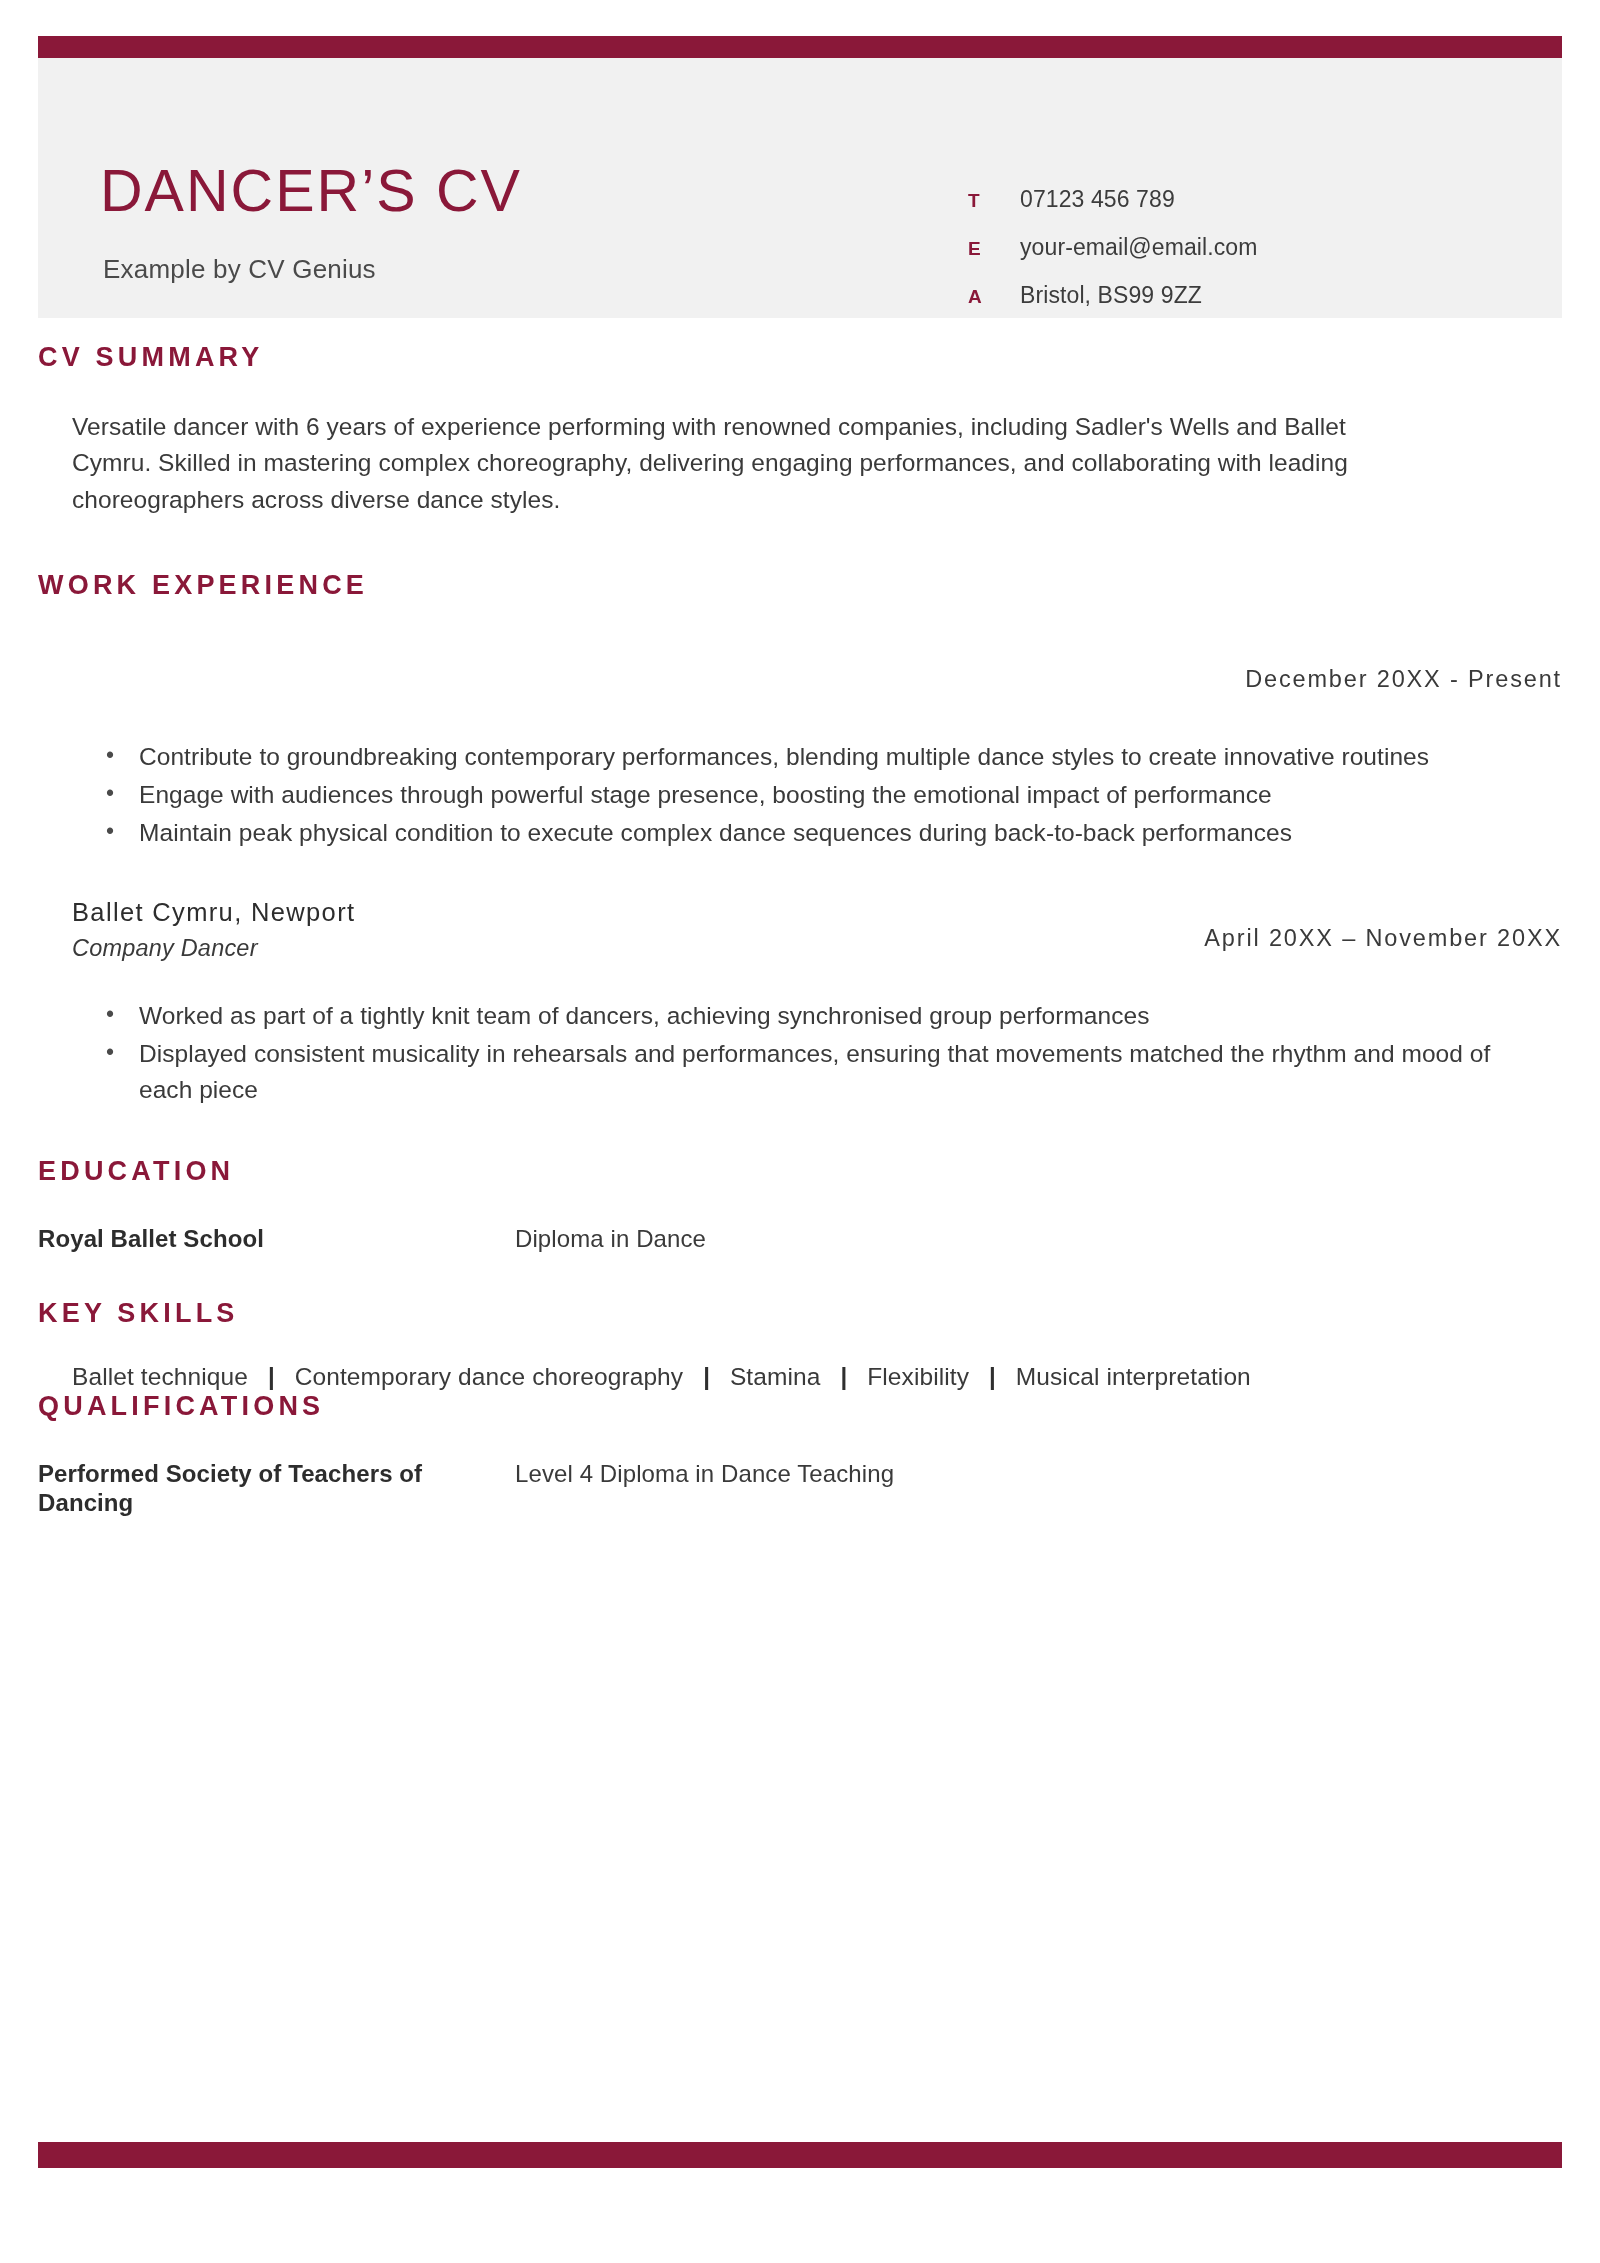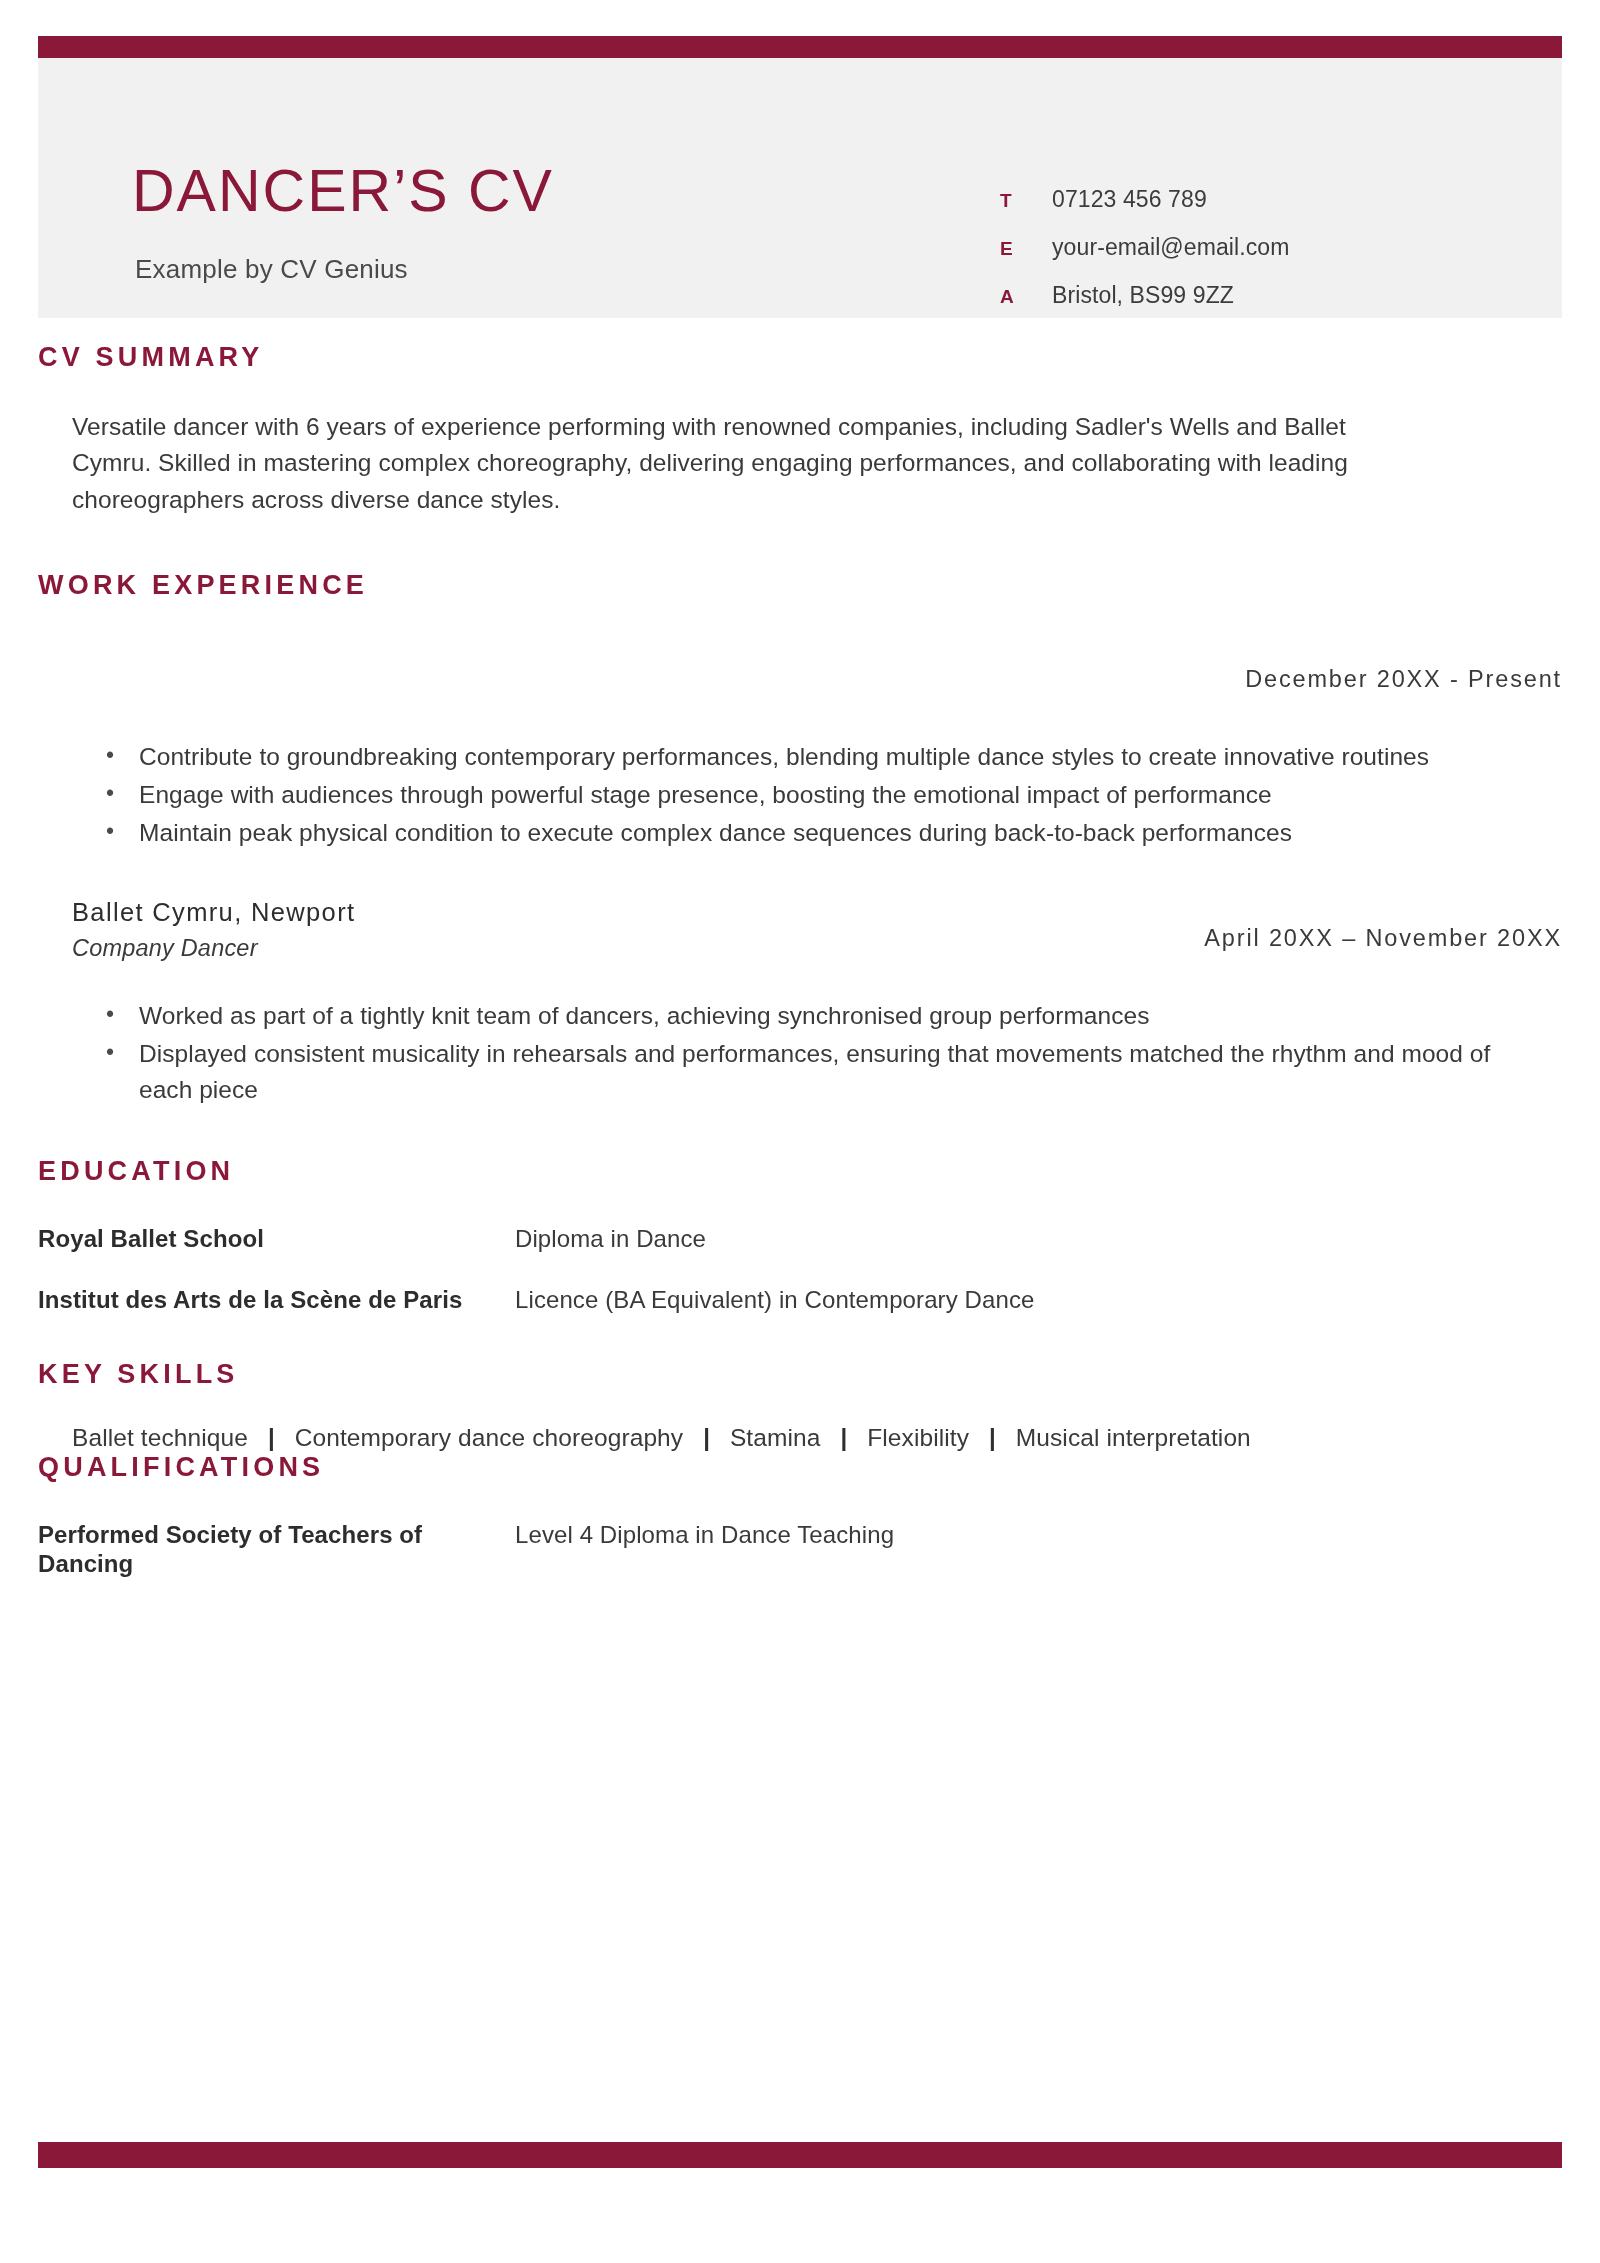--- a/index.html
+++ b/index.html
@@ -34,21 +34,20 @@
   .accent-bar.bottom { top: 2142px; height: 26px; }
 
   
   .header-band {
     position: absolute;
     left: 38px;
     top: 58px;
     width: 1524px;
     height: 260px;
     background: #f1f1f1;
-    padding-left: 32px;
   }
 
   .header-inner {
     position: relative;
     width: 100%;
     height: 100%;
   }
 
   .cv-title {
     position: absolute;
@@ -296,24 +295,20 @@
     </div>
 
     <div class="section" style="margin-top:48px;">
       <div class="section-heading">EDUCATION</div>
 
       <div class="twocol-row" style="margin-top:38px;">
         <div class="twocol-left">Royal Ballet School</div>
         <div class="twocol-right">Diploma in Dance</div>
       </div>
 
-      <div class="twocol-row" style="margin-top:32px;">
-        <div class="twocol-left">Institut des Arts de la Scène de Paris</div>
-        <div class="twocol-right">Licence (BA Equivalent) in Contemporary Dance</div>
-      </div>
     </div>
 
     <div class="section" style="margin-top:44px;">
       <div class="section-heading">KEY SKILLS</div>
 
       <div class="skills-line" style="margin-top:34px; padding-left:34px;">
         <span class="skill-item">Ballet technique</span>
         <span class="skill-sep">|</span>
         <span class="skill-item">Contemporary dance choreography</span>
         <span class="skill-sep">|</span>

